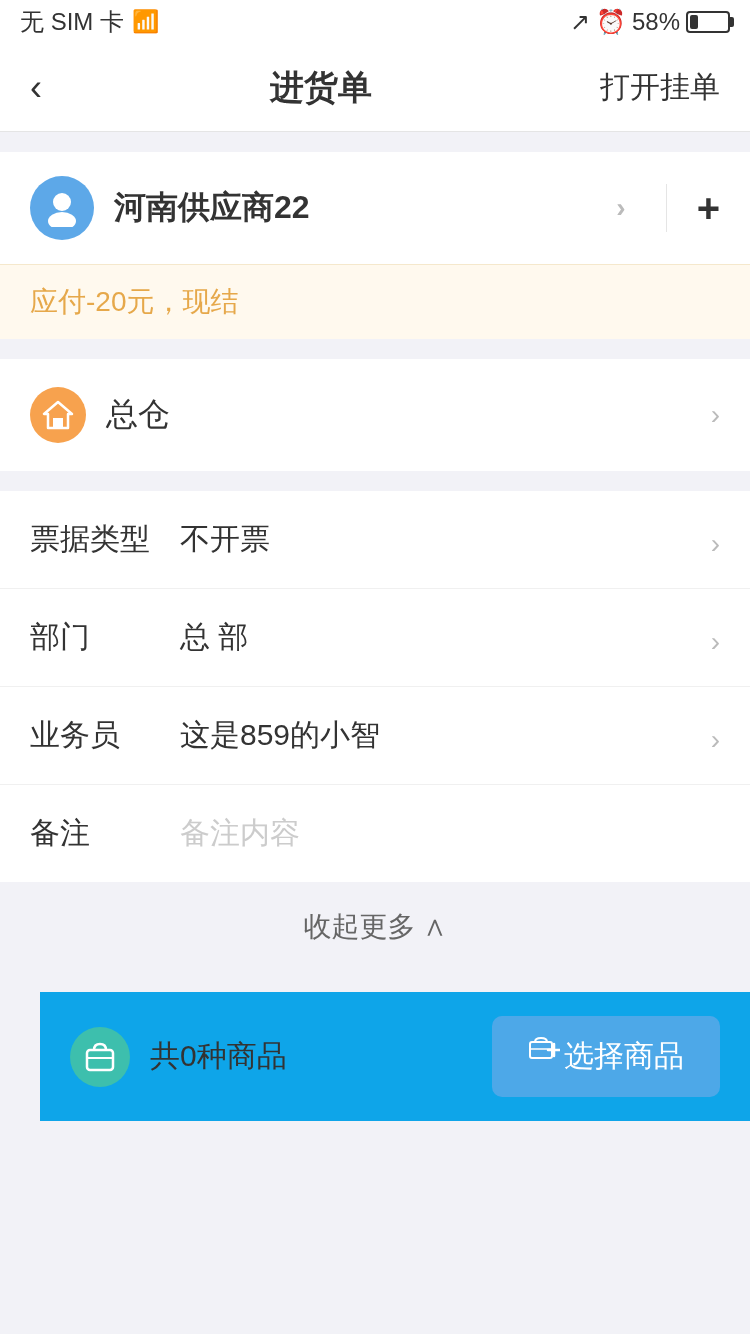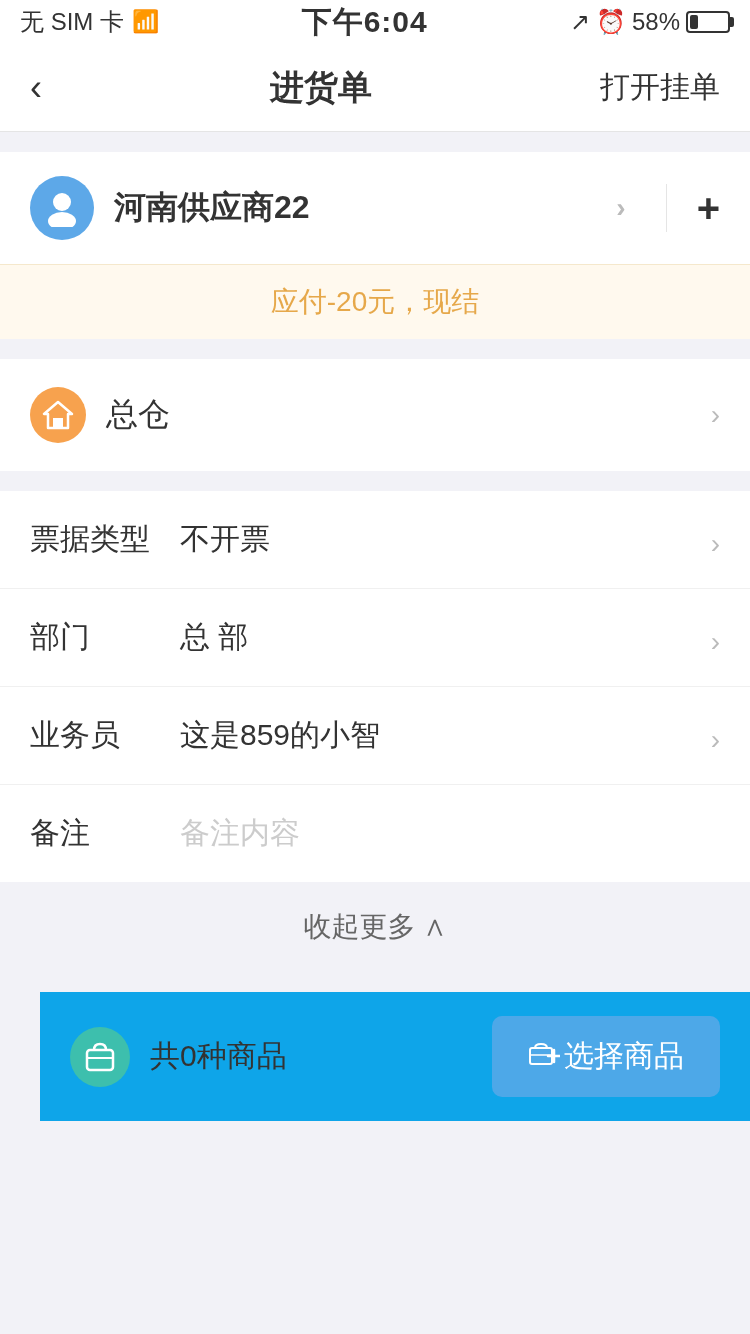--- a/index.html
+++ b/index.html
@@ -151,21 +151,20 @@
       cursor: pointer;
     }
 
     
     .notice-bar {
       background: #fff9ee;
       padding: 18px 30px;
       font-size: 28px;
       color: #e6a84a;
       border-top: 1px solid #f5e8cc;
-      text-align: center;
     }
 
     
     .row-item {
       display: flex;
       align-items: center;
       padding: 28px 30px;
       background: #fff;
       border-top: 1px solid #f0f0f0;
     }
@@ -267,37 +266,36 @@
       color: #333;
     }
     .select-btn {
       background: #4da8e8;
       color: #fff;
       font-size: 30px;
       padding: 20px 36px;
       border-radius: 10px;
       cursor: pointer;
       display: flex;
-      align-items: flex-end;
+      align-items: flex-start;
       gap: 4px;
       white-space: nowrap;
     }
     .select-btn-icon {
       font-size: 28px;
     }
   </style>
 </head>
 <body>
 
 <div class="status-bar">
   <div class="status-left">
     <span>无 SIM 卡</span>
     <span class="wifi-icon">📶</span>
   </div>
-  <div class="status-center">下午6:04</div>
   <div class="status-right">
     <span>↗</span>
     <span>⏰</span>
     <span>58%</span>
     <span class="battery-box">
       <span class="battery-fill"></span>
       <span class="battery-tip"></span>
     </span>
   </div>
 </div>

